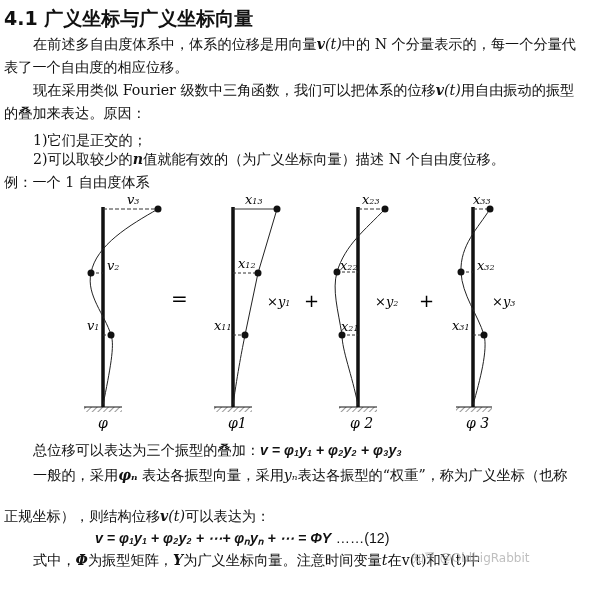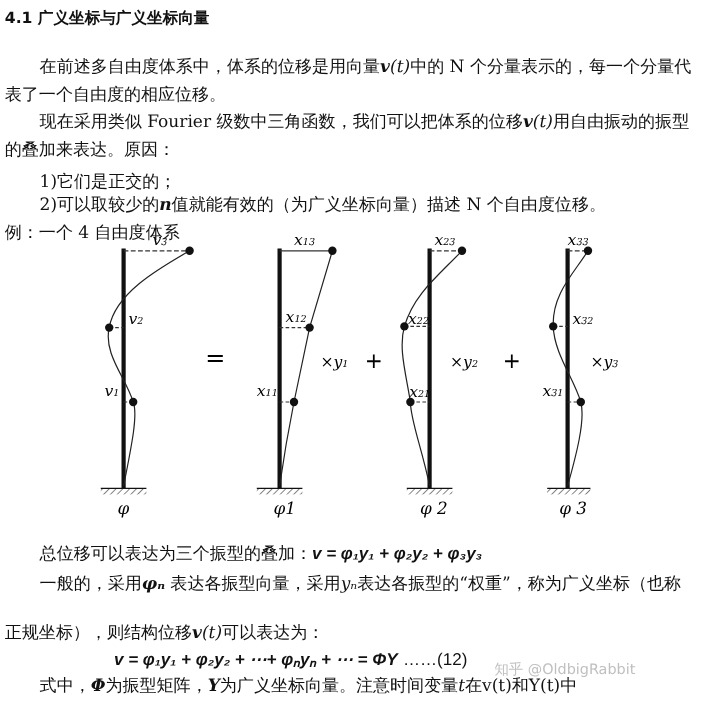--- a/index.html
+++ b/index.html
@@ -1,18 +1,18 @@
 <!DOCTYPE html>
 <html><head>
 <meta charset="utf-8">
 <style>
   html, body { margin:0; padding:0; background:#ffffff; }
   body { width:600px; height:589px; position:relative; overflow:hidden; font-family:"DejaVu Serif", serif; color:#111; }
-  .line { position:absolute; left:0; white-space:nowrap; font-size:14.2px; line-height:20px;margin-top:12px; }
-  .heading { position:absolute; left:4px; top:6px; font-family:"DejaVu Sans", sans-serif; font-weight:bold; font-size:13px; }
+  .line { position:absolute; left:0; white-space:nowrap; font-size:14.2px; line-height:20px; }
+  .heading { position:absolute; left:4px; top:6px; font-family:"DejaVu Sans", sans-serif; font-weight:bold; font-size:19px; }
   .ind { left:33px; }
   .noind { left:4px; }
   .math { font-family:"DejaVu Serif", serif; font-style:italic; font-weight:bold; }
   .mathn { font-family:"DejaVu Serif", serif; font-style:italic; }
   .kai { font-family:"DejaVu Serif", serif; }
   svg#diagram { position:absolute; left:0; top:185px; }
   .watermark { position:absolute; left:412px; top:550px; font-family:"DejaVu Sans", sans-serif; font-size:12px; color:rgba(170,170,170,0.75); }
   .eq { font-family:Liberation Sans, sans-serif; }
 </style>
 </head>
@@ -21,21 +21,21 @@
 <div class="heading">4.1 广义坐标与广义坐标向量</div>
 
 <div class="line ind" style="top:34px;"><span>在前述多自由度体系中，体系的位移是用向量</span><span class="math">v</span><span class="mathn">(t)</span><span>中的 N 个分量表示的，每一个分量代</span></div>
 <div class="line noind" style="top:57px;">表了一个自由度的相应位移。</div>
 
 <div class="line ind" style="top:80px;"><span>现在采用类似 Fourier 级数中三角函数，我们可以把体系的位移</span><span class="math">v</span><span class="mathn">(t)</span><span>用自由振动的振型</span></div>
 <div class="line noind" style="top:103px;">的叠加来表达。原因：</div>
 
 <div class="line ind" style="top:130px;">1)它们是正交的；</div>
 <div class="line ind" style="top:149px;"><span>2)可以取较少的</span><span class="math">n</span><span>值就能有效的（为广义坐标向量）描述 N 个自由度位移。</span></div>
-<div class="line noind kai" style="top:172px;">例：一个 4 自由度体系</div>
+<div class="line noind kai" style="top:172px;">例：一个 1 自由度体系</div>
 
 <svg id="diagram" width="600" height="250" viewBox="0 185 600 250">
   <defs>
     <pattern id="hatch" width="4" height="4" patternUnits="userSpaceOnUse" patternTransform="rotate(45)">
       <line x1="0" y1="0" x2="0" y2="4" stroke="#333" stroke-width="1"></line>
     </pattern>
   </defs>
 
   <g>
     <line x1="103" y1="207" x2="103" y2="407" stroke="#111" stroke-width="3.5"></line>

